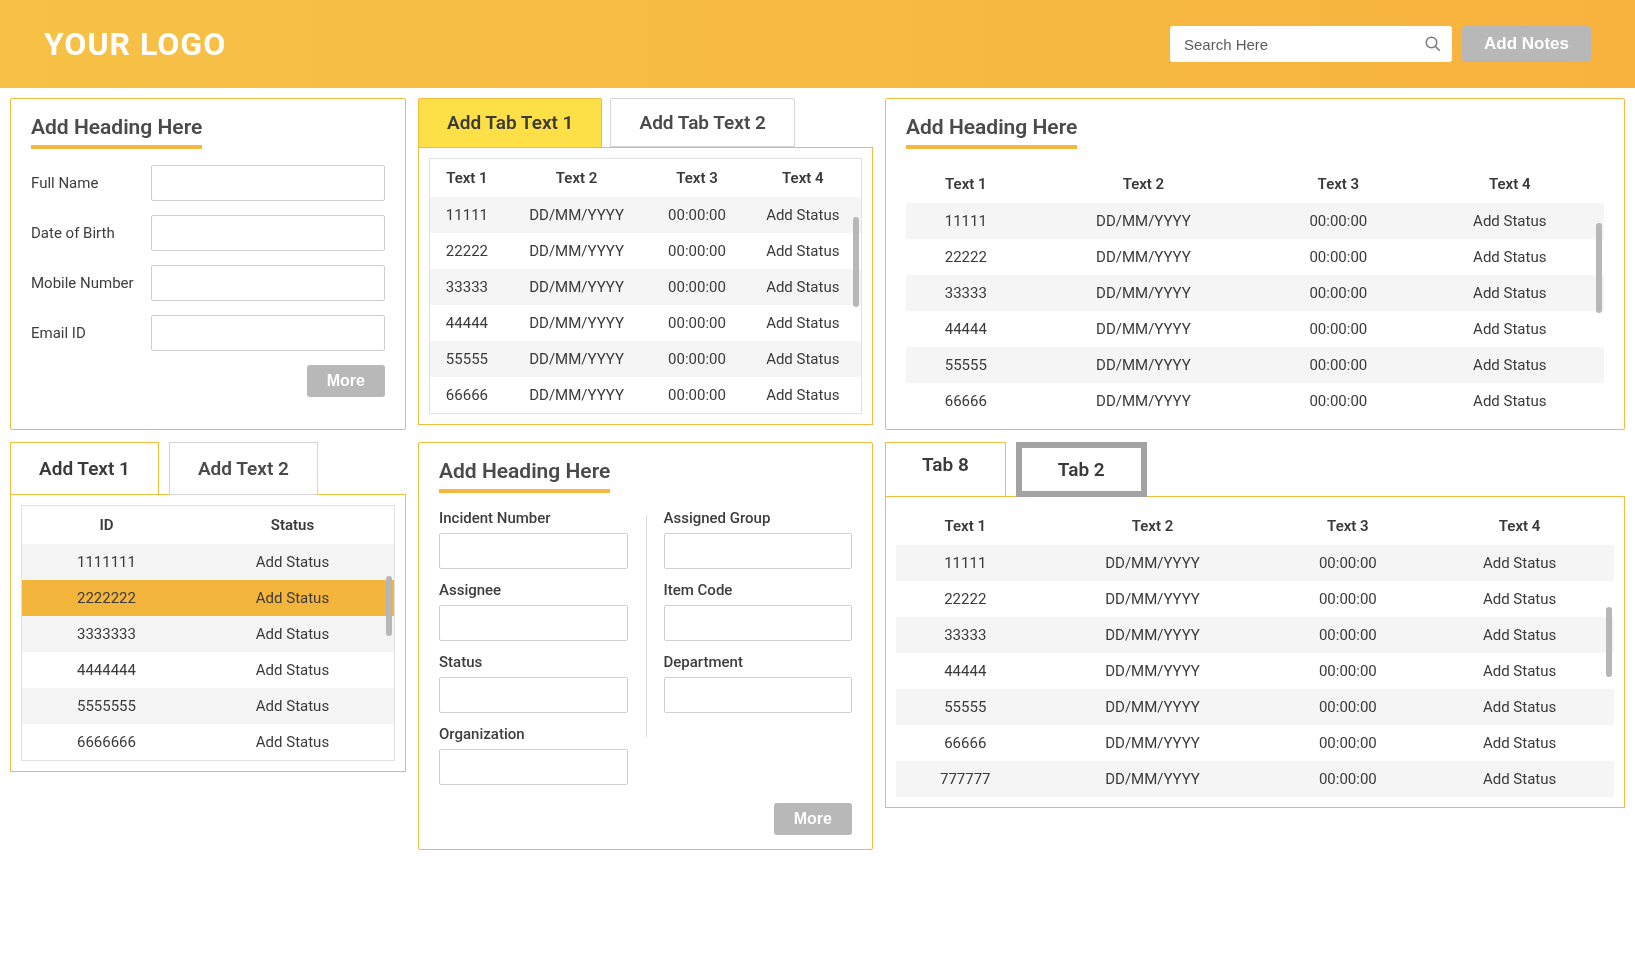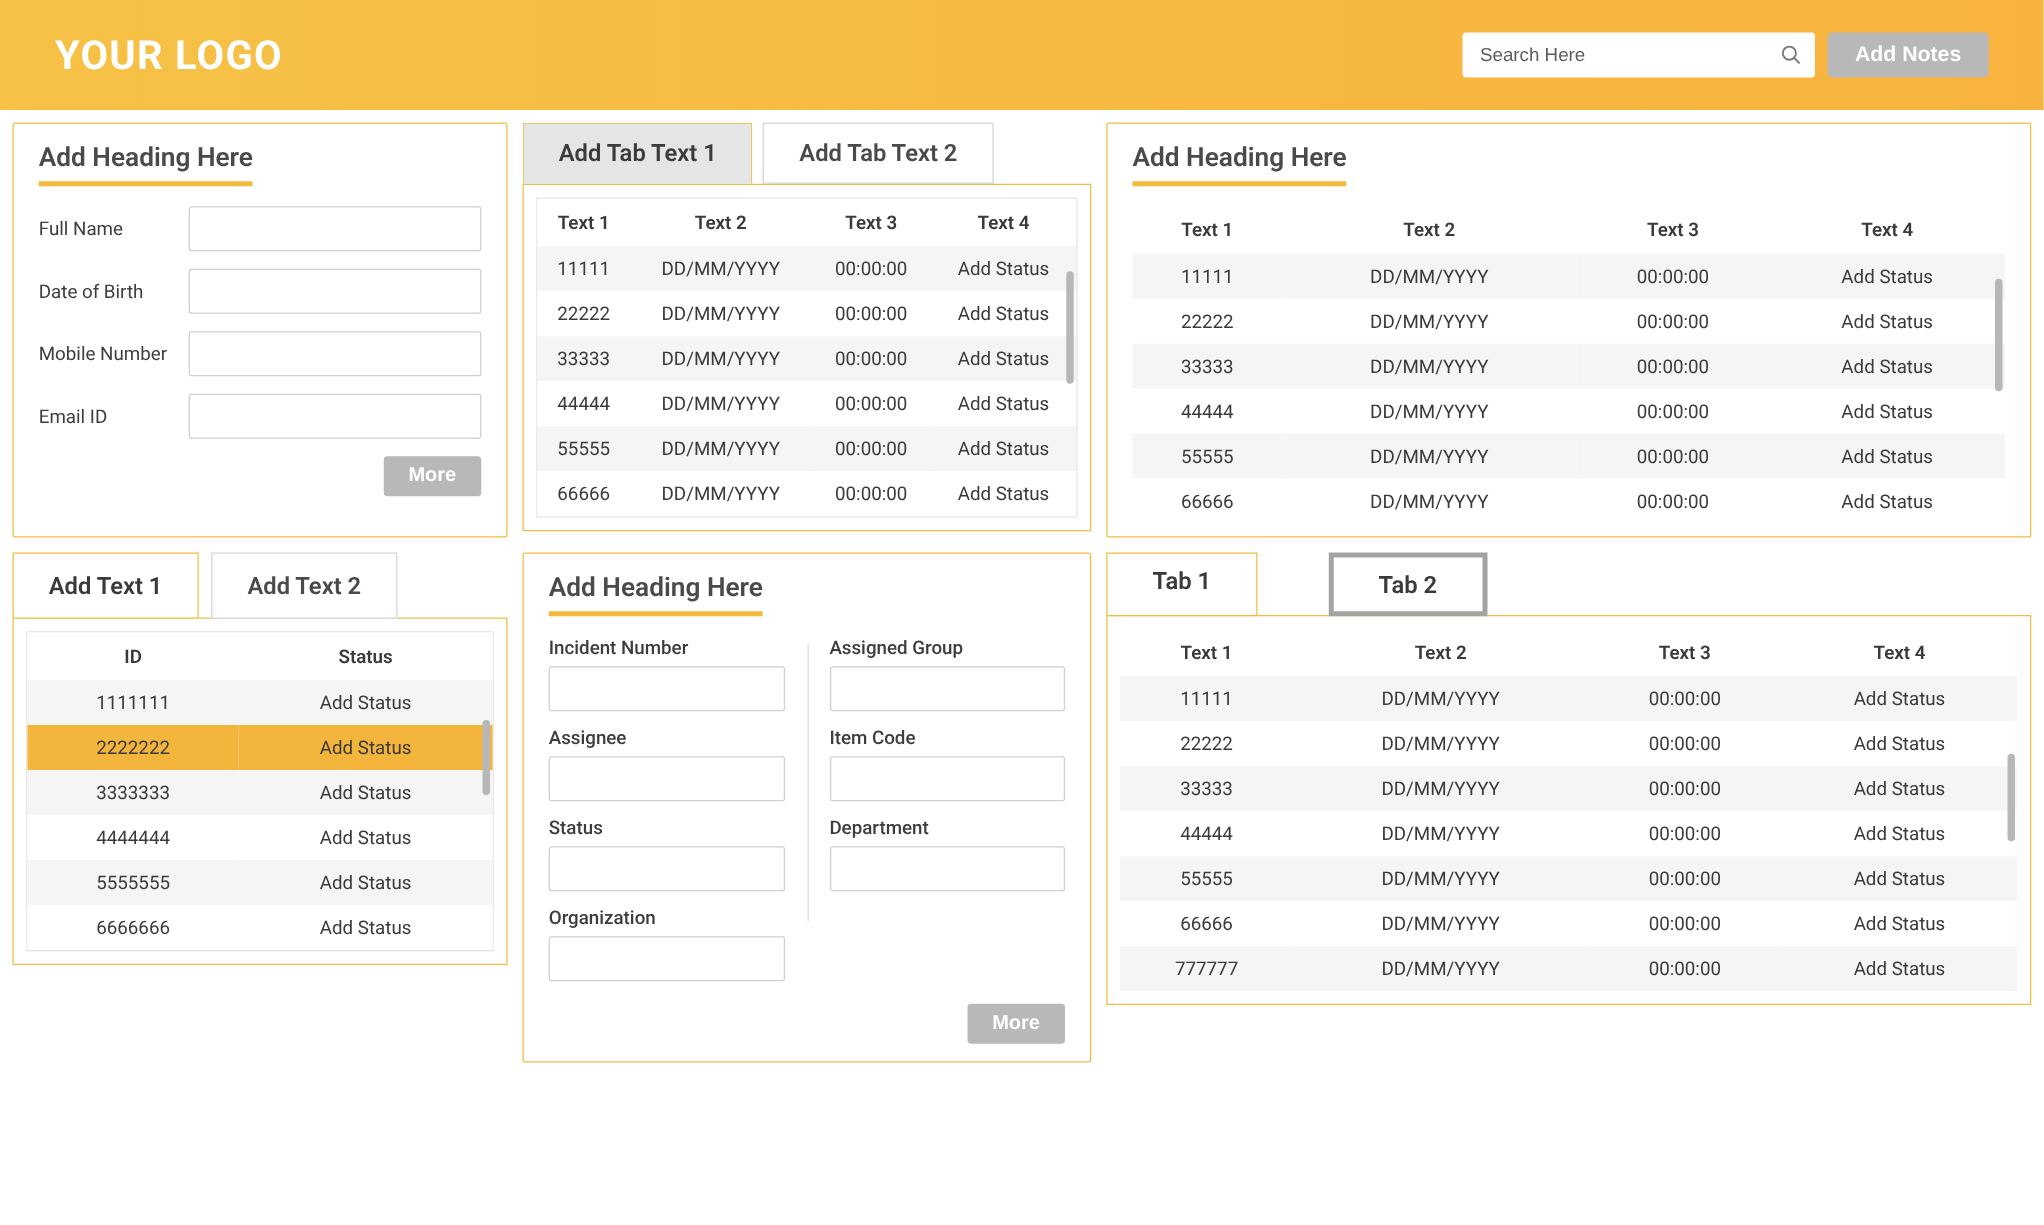--- a/index.html
+++ b/index.html
@@ -23,21 +23,21 @@
 
   
   .form-row { display:flex; align-items:center; margin-bottom:14px; }
   .form-row label { width:120px; font-size:15px; color:#3d3d3d; }
   .form-row input { flex:1; height:36px; border:1px solid #cfcfcf; border-radius:2px; padding:0 8px; font-size:15px; }
   .more-wrap { display:flex; justify-content:flex-end; }
   .more-btn { background:#b8b8b8; color:#fff; border:none; height:32px; padding:0 20px; font-size:16px; font-weight:600; border-radius:3px; cursor:pointer; }
 
   
   .tabs-row { display:flex; }
-  .tab { background:#e5e5e5; color:#3b3b3b; border:1px solid #f1bd3f; border-bottom:none; padding:12px 28px; font-size:19px; font-weight:600; cursor:pointer; margin-right:8px; border-radius:2px 2px 0 0;}
+  .tab { background:#fde047; color:#3b3b3b; border:1px solid #f1bd3f; border-bottom:none; padding:12px 28px; font-size:19px; font-weight:600; cursor:pointer; margin-right:8px; border-radius:2px 2px 0 0;}
   .tab.inactive { background:#fff; border:1px solid #d4d4d4; color:#4a4a4a; }
   .tab-body { border:1px solid #f1bd3f; padding:10px 10px; }
 
   
   .tbl-wrap { border:1px solid #e2e2e2; position:relative; }
   table { width:100%; border-collapse:collapse; font-size:15px; }
   th { background:#ffffff; font-weight:600; color:#3a3a3a; padding:10px 6px; text-align:center; }
   tbody tr:nth-child(odd) td { background:#f5f5f5; }
   tbody tr:nth-child(even) td { background:#ffffff; }
   td { padding:9px 6px; text-align:center; color:#3a3a3a; }
@@ -60,21 +60,21 @@
   .form2-divider { position:absolute; left:50%; top:6px; bottom:60px; width:1px; background:#dcdcdc; }
   .f2-col { padding-right:18px; }
   .f2-col.right { padding-left:18px; padding-right:0; }
   .f2-field { margin-bottom:12px; }
   .f2-field label { display:block; font-size:15px; color:#3d3d3d; margin-bottom:6px; font-weight:500; }
   .f2-field input { width:100%; height:36px; border:1px solid #cfcfcf; border-radius:2px; padding:0 8px; }
 
   
   .br-tabs { display:flex; }
   .br-tab { border:1px solid #f1bd3f; background:#fff; padding:10px 36px; font-size:19px; font-weight:600; margin-right:10px; cursor:pointer; }
-  .br-tab.inactive { border:4px solid #a3a3a3;margin-left:47px; }
+  .br-tab.inactive { border:6px solid #a3a3a3; }
   .br-body { border:1px solid #f1bd3f; margin-top:-1px; padding:10px 10px; }
   .scroll-ind3 { position:absolute; right:2px; top:100px; width:6px; height:70px; background:#b7b7b7; border-radius:3px; }
 
   
   .col-a { grid-column:1; }
   .col-b { grid-column:2; }
   .col-c { grid-column:3; }
 </style>
 </head>
 <body>
@@ -303,21 +303,21 @@
           </div>
       </div>
       <div class="more-wrap" style="margin-top:6px;">
         <button class="more-btn">More</button>
       </div>
     </div>
   </div>
 
   <div class="col-c" style="position:relative;">
     <div class="br-tabs">
-      <div class="br-tab">Tab 1</div>
+      <div class="br-tab">Tab 8</div>
       <div class="br-tab inactive">Tab 2</div>
     </div>
     <div class="br-body">
       <div style="position:relative;">
         <table>
           <thead>
               <tr id="thead6">
                 <th>Text 1</th>
                 <th>Text 2</th>
                 <th>Text 3</th>

